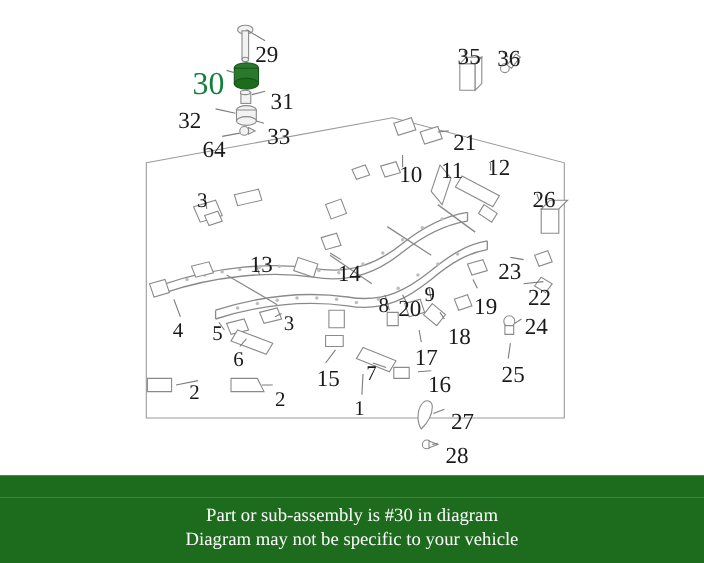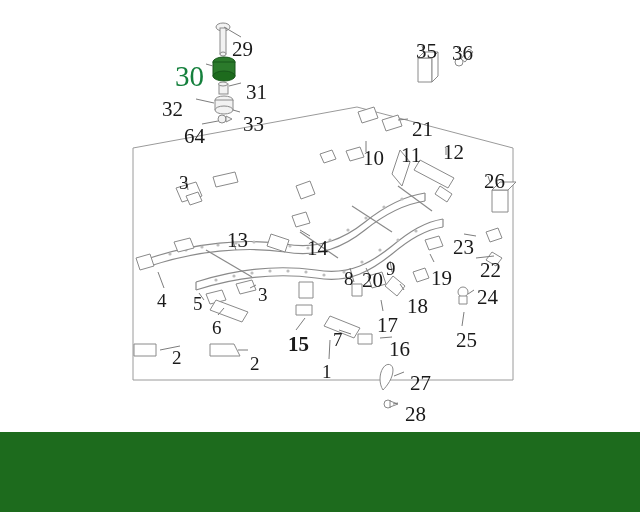--- a/index.html
+++ b/index.html
@@ -247,21 +247,21 @@
       <div class="label" style="left: 193px; top: 293px;">5</div>
       <div class="label" style="left: 212px; top: 317px;">6</div>
       <div class="label" style="left: 333px; top: 329px;">7</div>
       <div class="label" style="left: 344px; top: 268px;">8</div>
       <div class="label" style="left: 386px; top: 258px;">9</div>
       <div class="label big" style="left: 363px; top: 146px;">10</div>
       <div class="label big" style="left: 401px; top: 143px;">11</div>
       <div class="label big" style="left: 443px; top: 140px;">12</div>
       <div class="label big" style="left: 227px; top: 228px;">13</div>
       <div class="label big" style="left: 307px; top: 236px;">14</div>
-      <div class="label big" style="left: 288px; top: 332px; font-weight: bold;">15</div>
+      <div class="label big" style="left: 288px; top: 332px;">15</div>
       <div class="label big" style="left: 389px; top: 337px;">16</div>
       <div class="label big" style="left: 377px; top: 313px;">17</div>
       <div class="label big" style="left: 407px; top: 294px;">18</div>
       <div class="label big" style="left: 431px; top: 266px;">19</div>
       <div class="label big" style="left: 362px; top: 268px;">20</div>
       <div class="label big" style="left: 412px; top: 117px;">21</div>
       <div class="label big" style="left: 480px; top: 258px;">22</div>
       <div class="label big" style="left: 453px; top: 235px;">23</div>
       <div class="label big" style="left: 477px; top: 285px;">24</div>
       <div class="label big" style="left: 456px; top: 328px;">25</div>
@@ -273,14 +273,16 @@
       <div class="label big" style="left: 246px; top: 80px;">31</div>
       <div class="label big" style="left: 162px; top: 97px;">32</div>
       <div class="label big" style="left: 243px; top: 112px;">33</div>
       <div class="label big" style="left: 184px; top: 124px;">64</div>
       <div class="label big" style="left: 416px; top: 39px;">35</div>
       <div class="label big" style="left: 452px; top: 41px;">36</div>
     </div>
 
   <div class="green-band" id="band-top"></div>
   <div class="green-band" id="band-bottom"></div>
+  <div class="caption" id="caption-line1">Part or sub-assembly is #30 in diagram</div>
+  <div class="caption" id="caption-line2">Diagram may not be specific to your vehicle</div>
 
 </div>
 
 </body></html>

